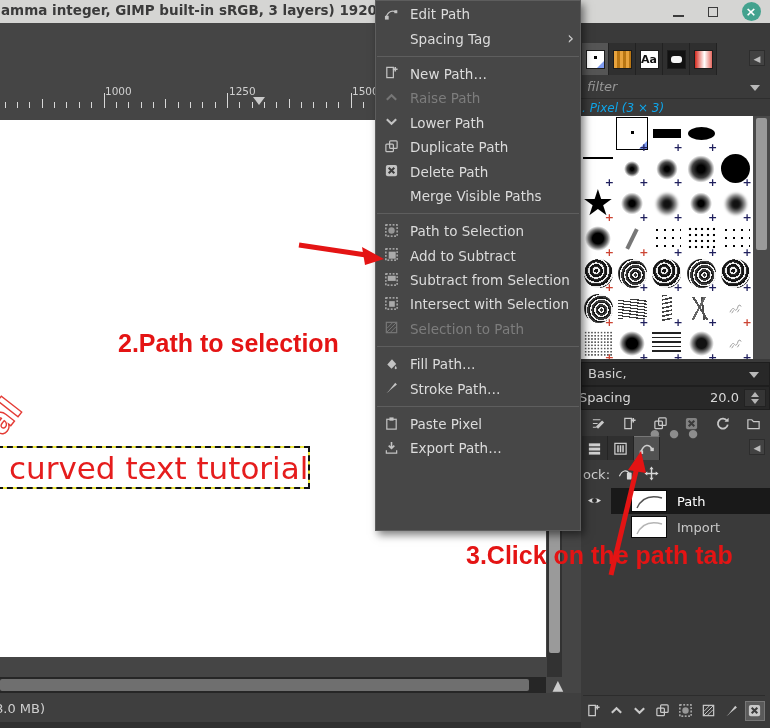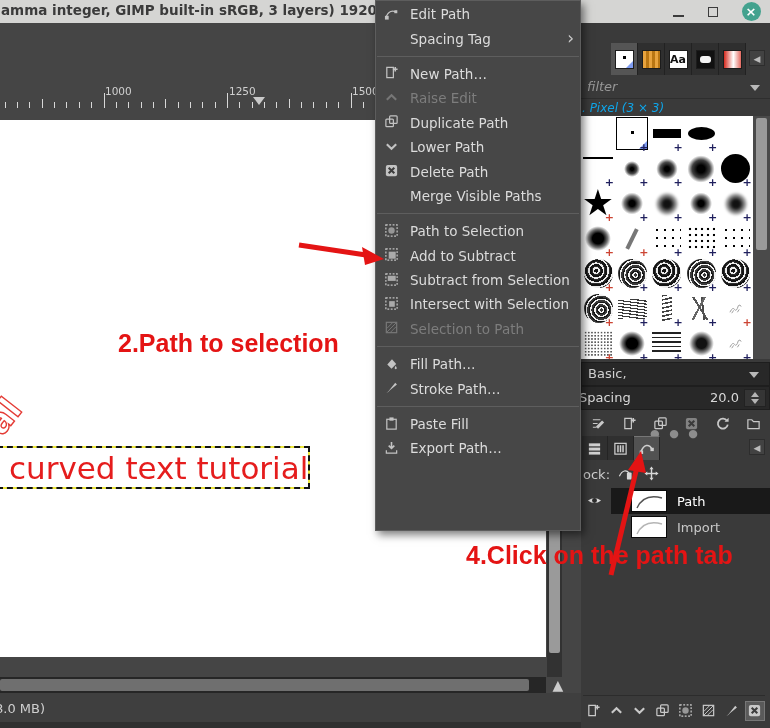--- a/index.html
+++ b/index.html
@@ -55,21 +55,21 @@
   .mi{height:24.4px;display:flex;align-items:center;padding:0 6px 0 8px;}
   .mi .ic{width:17px;height:17px;margin-right:9px;flex:none;color:#c3c3c3;}
   .mi.disabled .ic{color:#777;}
   .mi .lbl{font-size:13.5px;color:#dcdcdc;white-space:nowrap;}
   .mi.disabled .lbl{color:#7d7d7d;}
   .mi .sub{margin-left:auto;color:#c9c9c9;font-size:17px;line-height:1;}
   .sep{height:1px;background:#5e5e5e;margin:5px 1px;}
 
   
   #panel{position:absolute;left:581px;top:23px;width:189px;height:705px;background:#3a3a3a;z-index:3;}
-  #dock-tabs{position:absolute;left:1px;top:20px;height:32px;display:flex;padding-left:29px;}
+  #dock-tabs{position:absolute;left:1px;top:20px;height:32px;display:flex;}
   .dtab{width:27px;height:32px;display:flex;align-items:center;justify-content:center;background:#2f2f2f;border-right:1px solid #222;}
   .dtab.sel{background:#555;}
   .dthumb{width:19px;height:19px;position:relative;border:1px solid #1c1c1c;}
   .th-brushes{background:#fff;}
   .th-brushes .dot{position:absolute;left:7px;top:5px;width:3px;height:3px;background:#000;}
   .th-brushes .corner{position:absolute;right:0;bottom:0;width:0;height:0;border-left:7px solid transparent;border-bottom:7px solid #7e9bf0;}
   .th-patterns{background:repeating-linear-gradient(90deg,#e8a33d 0 3px,#b97613 3px 6px);}
   .th-fonts{background:#fff;color:#111;font-size:11px;font-weight:bold;text-align:center;line-height:17px;}
   .th-tool{background:#111;}
   .th-tool i{position:absolute;left:3px;top:5px;width:11px;height:7px;background:#f4f4f4;border-radius:3px;}
@@ -569,37 +569,37 @@
         <span class="ic"><svg width="15" height="15" viewBox="0 0 16 16">
             <path d="M3 2.5 h7 v11 h-7 z" stroke="currentColor" fill="none" stroke-width="1.3"></path>
             <path d="M12 2 v5 M9.5 4.5 h5" stroke="currentColor" stroke-width="1.7"></path>
           </svg></span>
         <span class="lbl">New Path…</span>
       </div>
       <div class="mi disabled">
         <span class="ic"><svg width="15" height="15" viewBox="0 0 16 16">
             <path d="M3 10.5 L8 5.5 L13 10.5" stroke="currentColor" fill="none" stroke-width="2.2"></path>
           </svg></span>
-        <span class="lbl">Raise Edit</span>
+        <span class="lbl">Raise Path</span>
+      </div>
+      <div class="mi">
+        <span class="ic"><svg width="15" height="15" viewBox="0 0 16 16">
+            <path d="M3 5.5 L8 10.5 L13 5.5" stroke="currentColor" fill="none" stroke-width="2.2"></path>
+          </svg></span>
+        <span class="lbl">Lower Path</span>
       </div>
       <div class="mi">
         <span class="ic"><svg width="15" height="15" viewBox="0 0 16 16">
             <rect x="2" y="5.5" width="8" height="8" rx="1" stroke="currentColor" fill="none" stroke-width="1.3"></rect>
             <rect x="6" y="2" width="8" height="8" rx="1" stroke="currentColor" fill="none" stroke-width="1.3"></rect>
           </svg></span>
         <span class="lbl">Duplicate Path</span>
       </div>
       <div class="mi">
         <span class="ic"><svg width="15" height="15" viewBox="0 0 16 16">
-            <path d="M3 5.5 L8 10.5 L13 5.5" stroke="currentColor" fill="none" stroke-width="2.2"></path>
-          </svg></span>
-        <span class="lbl">Lower Path</span>
-      </div>
-      <div class="mi">
-        <span class="ic"><svg width="15" height="15" viewBox="0 0 16 16">
             <rect x="2" y="2" width="12" height="12" rx="2" fill="currentColor"></rect>
             <path d="M5 5 L11 11 M11 5 L5 11" stroke="#3c3c3c" stroke-width="2.2"></path>
           </svg></span>
         <span class="lbl">Delete Path</span>
       </div>
       <div class="mi">
         <span class="ic"></span>
         <span class="lbl">Merge Visible Paths</span>
       </div>
       <div class="sep"></div>
@@ -651,32 +651,32 @@
             <path d="M2.5 13.5 q2.5-1 3.5-3 l6-7.5 1.8 1.8 -7.5 6 q-1.5 2.5-3.8 2.7 z" fill="currentColor"></path>
           </svg></span>
         <span class="lbl">Stroke Path…</span>
       </div>
       <div class="sep"></div>
       <div class="mi">
         <span class="ic"><svg width="15" height="15" viewBox="0 0 16 16">
             <rect x="3" y="3.5" width="10" height="10.5" stroke="currentColor" fill="none" stroke-width="1.3"></rect>
             <rect x="5.8" y="1.5" width="4.4" height="3.5" fill="currentColor"></rect>
           </svg></span>
-        <span class="lbl">Paste Fill</span>
+        <span class="lbl">Paste Pixel</span>
       </div>
       <div class="mi">
         <span class="ic"><svg width="15" height="15" viewBox="0 0 16 16">
             <path d="M8 2 v6.5 M5 6 l3 3 3-3" stroke="currentColor" fill="none" stroke-width="1.7"></path>
             <path d="M2.5 11 v3 h11 v-3" stroke="currentColor" fill="none" stroke-width="1.3"></path>
           </svg></span>
         <span class="lbl">Export Path…</span>
       </div>
     </div>
 
-  <div id="ann1" style="color: rgb(228, 20, 20);">4.Click on the path tab</div>
+  <div id="ann1" style="color: rgb(228, 20, 20);">3.Click on the path tab</div>
   <svg id="overlay">
     <line class="arr" x1="299" y1="245" x2="366" y2="255" stroke-width="5" stroke="#e41414"></line>
     <polygon class="arrh" points="384,259 362,247 365,265" fill="#e41414"></polygon>
     <line class="arr" x1="611" y1="575" x2="637" y2="467" stroke-width="5" stroke="#e41414"></line>
     <polygon class="arrh" points="641,451 628,470 646,473" fill="#e41414"></polygon>
   </svg>
 
 </div>
 
 </body></html>

